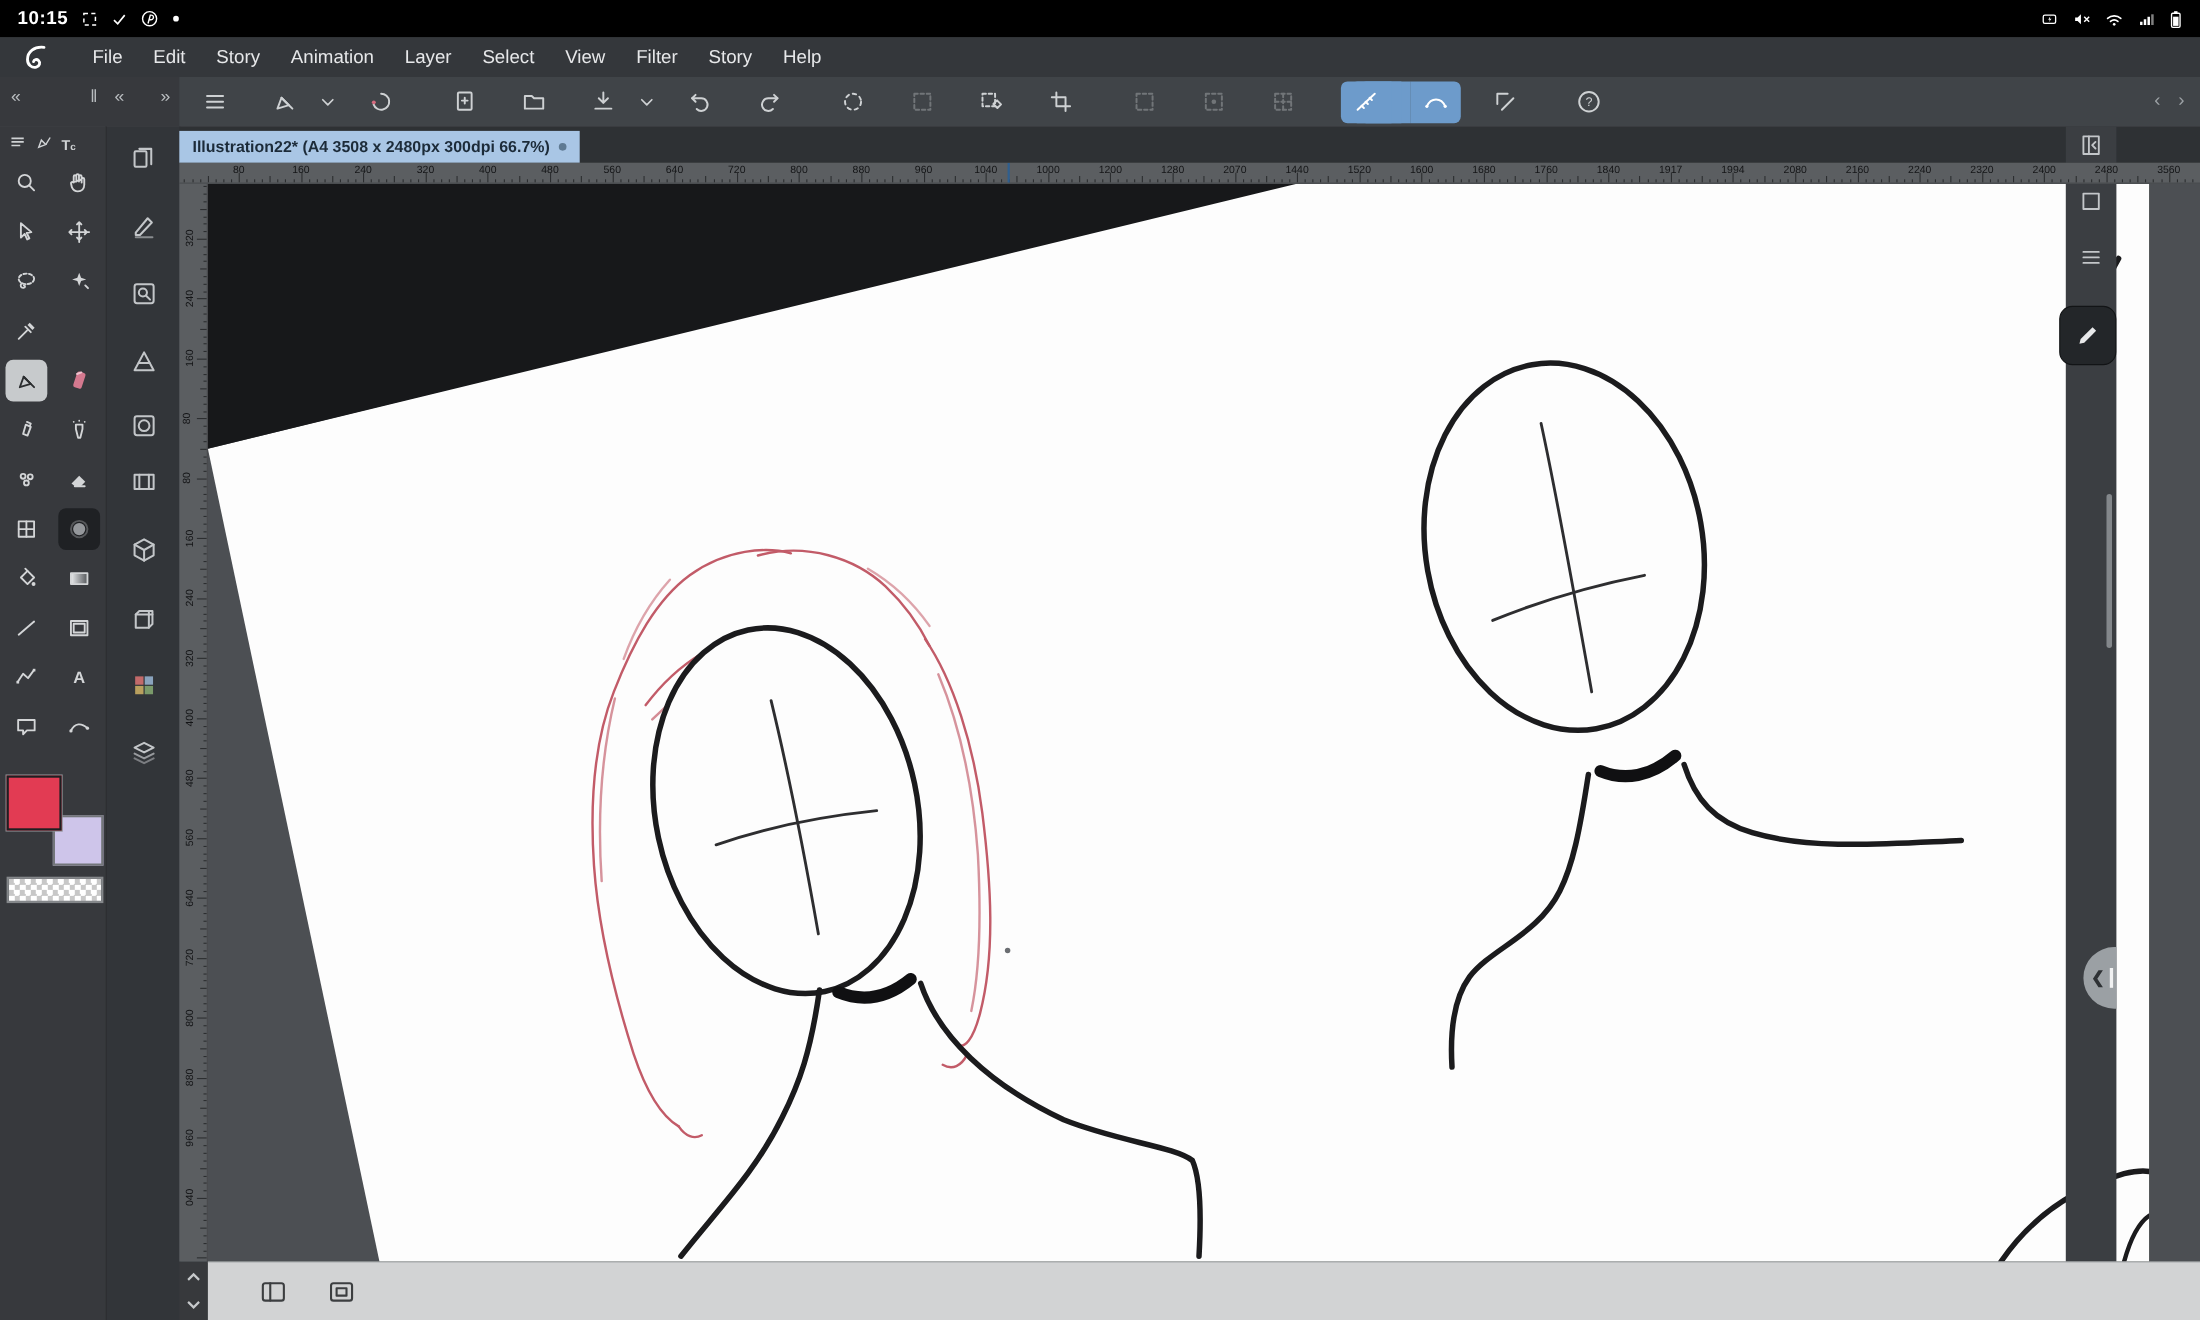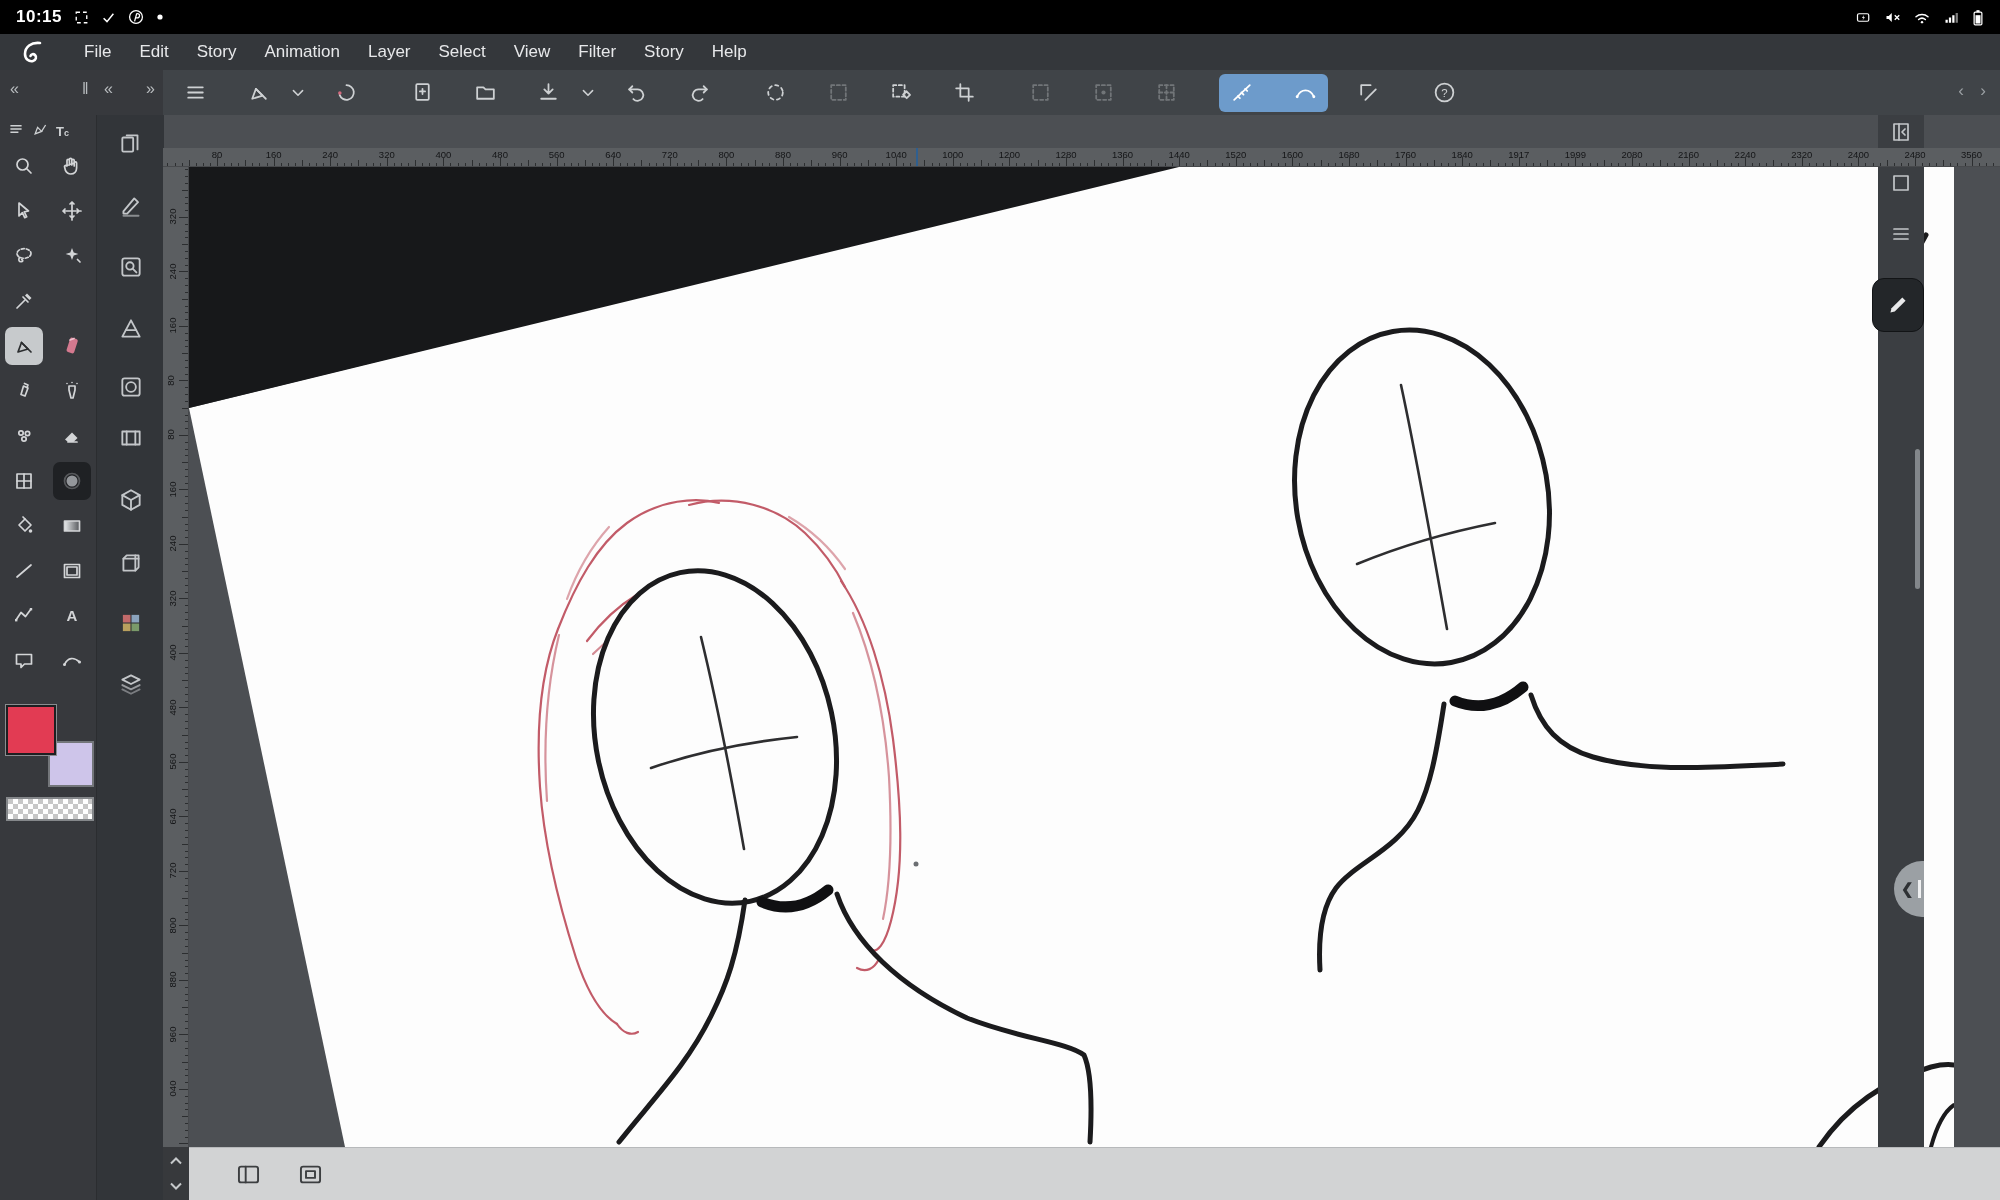--- a/index.html
+++ b/index.html
@@ -509,20 +509,31 @@
             <rect x="4.5" y="12.5" width="7" height="7" fill="#b9a05e" stroke="none"></rect>
             <rect x="12.5" y="12.5" width="7" height="7" fill="#7a9a6a" stroke="none"></rect>
           </svg></span>
         <span class="dkicon" style="top: 556px;"><svg viewBox="0 0 24 24" fill="none" stroke="currentColor" stroke-width="1.7" stroke-linecap="round" stroke-linejoin="round">
             <path d="M12 4l8 4-8 4-8-4z"></path>
             <path d="M4 13l8 4 8-4" opacity=".7"></path>
             <path d="M4 17l8 4 8-4" opacity=".5"></path>
           </svg></span>
       </div>
 
+    <div class="tabrow">
+      <div class="doctab">
+        <span>Illustration22* (A4 3508 x 2480px 300dpi 66.7%)</span>
+        <span class="dot"></span>
+      </div>
+      <span class="tchev">
+        <svg viewBox="0 0 18 18" fill="none" stroke="currentColor" stroke-width="2">
+            <path d="M4 6.5l5 5 5-5"></path>
+          </svg>
+      </span>
+    </div>
 
     <div class="canvas">
       <svg width="1765" height="980" viewBox="0 0 1765 980">
         <rect x="0" y="0" width="1765" height="980" fill="#4c4f53"></rect>
         <polygon points="0,241 1765,-195 1765,980 156,980" fill="#fdfdfd"></polygon>
         <polygon points="0,0 990,0 0,241" fill="#17181a"></polygon>
 
         <g stroke="#c25b68" fill="none" stroke-width="2.2" stroke-linecap="round">
           <path d="M428 857c-20-12-33-42-41-66-15-47-32-113-36-171-4-59 1-115 18-158 18-46 39-84 69-106 33-24 70-26 92-20"></path>
           <path d="M500 338c44-12 88 2 116 28 20 19 33 40 40 54"></path>
@@ -599,29 +610,29 @@
         <span class="num" style="left: 393.6px;">560</span>
         <span class="num" style="left: 450.2px;">640</span>
         <span class="num" style="left: 506.8px;">720</span>
         <span class="num" style="left: 563.4px;">800</span>
         <span class="num" style="left: 620px;">880</span>
         <span class="num" style="left: 676.6px;">960</span>
         <span class="num" style="left: 733.2px;">1040</span>
         <span class="num" style="left: 789.8px;">1000</span>
         <span class="num" style="left: 846.4px;">1200</span>
         <span class="num" style="left: 903px;">1280</span>
-        <span class="num" style="left: 959.6px;">1360</span>
+        <span class="num" style="left: 959.6px;">2070</span>
         <span class="num" style="left: 1016.2px;">1440</span>
         <span class="num" style="left: 1072.8px;">1520</span>
         <span class="num" style="left: 1129.4px;">1600</span>
         <span class="num" style="left: 1186px;">1680</span>
         <span class="num" style="left: 1242.6px;">1760</span>
         <span class="num" style="left: 1299.2px;">1840</span>
         <span class="num" style="left: 1355.8px;">1917</span>
-        <span class="num" style="left: 1412.4px;">1999</span>
+        <span class="num" style="left: 1412.4px;">1994</span>
         <span class="num" style="left: 1469px;">2080</span>
         <span class="num" style="left: 1525.6px;">2160</span>
         <span class="num" style="left: 1582.2px;">2240</span>
         <span class="num" style="left: 1638.8px;">2320</span>
         <span class="num" style="left: 1695.4px;">2400</span>
         <span class="num" style="left: 1752px;">2480</span>
         <span class="num" style="left: 1808.6px;">3560</span>
         <div class="tick" style="left: 4.47px; height: 3px;"></div>
         <div class="tick" style="left: 11.545px; height: 3px;"></div>
         <div class="tick" style="left: 18.62px; height: 3px;"></div>

